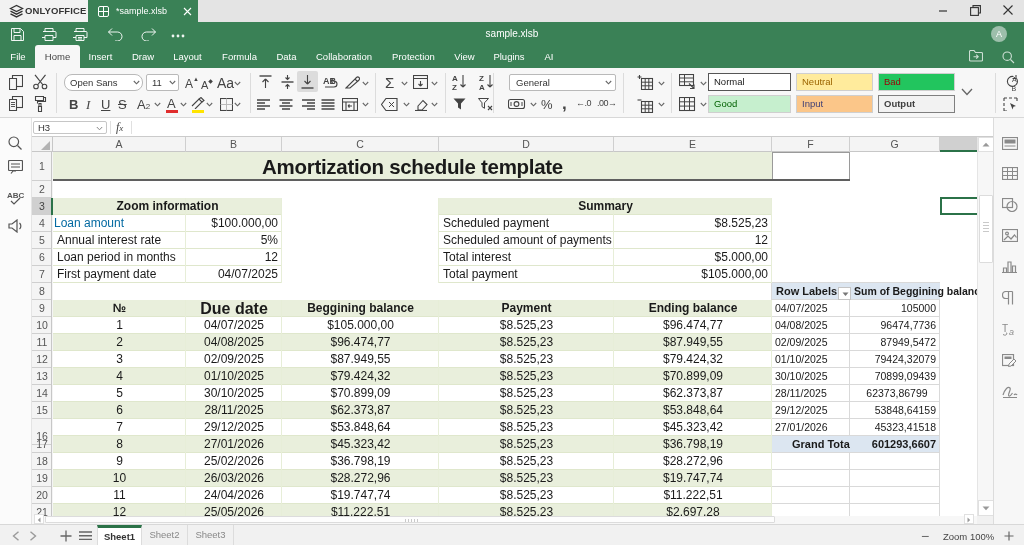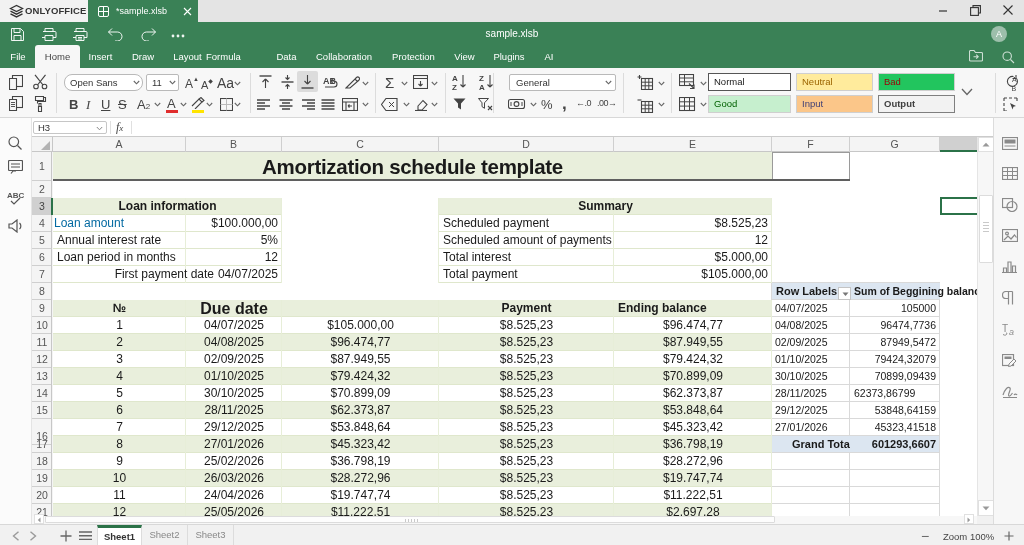--- a/index.html
+++ b/index.html
@@ -72,21 +72,21 @@
 <div class="abs" style="left:412px;top:6px;width:200px;text-align:center;font-size:10px;color:#fff">sample.xlsb</div>
 <div class="abs" style="left:991px;top:4px;width:16px;height:16px;border-radius:50%;background:#9dbfab;color:#fff;font-size:9px;text-align:center;line-height:16px">A</div>
 </div>
 <div class="abs" style="left:0;top:45px;width:1024px;height:23px;background:#3a8156">
 <div class="abs" style="left:35px;top:0;width:45px;height:23px;background:#f7f7f7;border-radius:3px 3px 0 0"></div>
 <div class="abs" style="left:35px;top:0;width:45px;height:23px;text-align:center;font-size:9.5px;color:#444;line-height:23px">Home</div>
 <div class="abs" style="left:-7px;top:0;width:50px;text-align:center;font-size:9.5px;color:#fff;line-height:23px;white-space:nowrap">File</div>
 <div class="abs" style="left:74px;top:0;width:53px;text-align:center;font-size:9.5px;color:#fff;line-height:23px;white-space:nowrap">Insert</div>
 <div class="abs" style="left:117px;top:0;width:52px;text-align:center;font-size:9.5px;color:#fff;line-height:23px;white-space:nowrap">Draw</div>
 <div class="abs" style="left:158px;top:0;width:59px;text-align:center;font-size:9.5px;color:#fff;line-height:23px;white-space:nowrap">Layout</div>
-<div class="abs" style="left:206px;top:0;width:67px;font-size:9.5px;color:#fff;line-height:23px;white-space:nowrap">Formula</div>
+<div class="abs" style="left:206px;top:0;width:67px;text-align:center;font-size:9.5px;color:#fff;line-height:23px;white-space:nowrap">Formula</div>
 <div class="abs" style="left:260px;top:0;width:53px;text-align:center;font-size:9.5px;color:#fff;line-height:23px;white-space:nowrap">Data</div>
 <div class="abs" style="left:301px;top:0;width:86px;text-align:center;font-size:9.5px;color:#fff;line-height:23px;white-space:nowrap">Collaboration</div>
 <div class="abs" style="left:377px;top:0;width:73px;text-align:center;font-size:9.5px;color:#fff;line-height:23px;white-space:nowrap">Protection</div>
 <div class="abs" style="left:439px;top:0;width:51px;text-align:center;font-size:9.5px;color:#fff;line-height:23px;white-space:nowrap">View</div>
 <div class="abs" style="left:478px;top:0;width:62px;text-align:center;font-size:9.5px;color:#fff;line-height:23px;white-space:nowrap">Plugins</div>
 <div class="abs" style="left:528px;top:0;width:42px;text-align:center;font-size:9.5px;color:#fff;line-height:23px;white-space:nowrap">AI</div>
 <svg class="abs" style="left:969px;top:5px" width="14" height="12" viewBox="0 0 14 12">
         <path d="M1.5 11 a1 1 0 0 1 -1 -1 V1.5 a1 1 0 0 1 1 -1 H5 l1.5 2 H12.5 a1 1 0 0 1 1 1 V10 a1 1 0 0 1 -1 1 z" style="fill:none;stroke:#fff;stroke-width:1.1;opacity:0.75"></path>
         <path d="M4.5 6.7 h4.5 m-1.8 -2 l2 2 -2 2" style="fill:none;stroke:#fff;stroke-width:1.1;opacity:0.75"></path>
       </svg>
@@ -517,42 +517,43 @@
 <div class="abs" style="left:740px;top:349px;width:168px;height:1px;background:#d9d9d9"></div>
 <div class="abs" style="left:740px;top:366px;width:168px;height:1px;background:#d9d9d9"></div>
 
 <div class="abs" style="left:817px;top:163px;width:1px;height:136px;background:#d9d9d9"></div>
 <div class="abs" style="left:817px;top:316px;width:1px;height:67px;background:#d9d9d9"></div>
 <div class="abs" style="left:907px;top:163px;width:1px;height:220px;background:#d9d9d9"></div>
 <div class="abs" style="left:739px;top:146px;width:1px;height:17px;background:#d9d9d9"></div>
 <div class="abs" style="left:740px;top:15px;width:78px;height:29px;border:1px solid #9a9a9a"></div>
 <div class="abs" style="left:21px;top:42px;width:797px;height:2px;background:#5f5f5f"></div>
 <div style="position:absolute;left:21px;top:15px;width:719px;height:29px;font-size:20.5px;color:#1a1a1a;line-height:29px;text-align:center;padding:0 4px 0 4px;white-space:nowrap;overflow:hidden;font-weight:bold;letter-spacing:-0.3px;">Amortization schedule template</div>
-<div style="position:absolute;left:21px;top:61px;width:229px;height:17px;font-size:12px;color:#1a1a1a;line-height:17px;text-align:center;padding:0 4px 0 4px;white-space:nowrap;overflow:hidden;font-weight:bold;">Loan information</div>
+<div style="position:absolute;left:21px;top:61px;width:229px;height:17px;font-size:12px;color:#1a1a1a;line-height:17px;text-align:center;padding:0 4px 0 4px;white-space:nowrap;overflow:hidden;font-weight:bold;">Zoom information</div>
 <div style="position:absolute;left:21px;top:78px;width:133px;height:17px;font-size:12px;color:#0369a1;line-height:17px;text-align:left;padding:0 4px 0 1px;white-space:nowrap;overflow:hidden;">Loan amount</div>
 <div style="position:absolute;left:154px;top:78px;width:96px;height:17px;font-size:12px;color:#1a1a1a;line-height:17px;text-align:right;padding:0 4px 0 4px;white-space:nowrap;overflow:hidden;">$100.000,00</div>
 <div style="position:absolute;left:21px;top:95px;width:133px;height:17px;font-size:12px;color:#1a1a1a;line-height:17px;text-align:left;padding:0 4px 0 4px;white-space:nowrap;overflow:hidden;">Annual interest rate</div>
 <div style="position:absolute;left:154px;top:95px;width:96px;height:17px;font-size:12px;color:#1a1a1a;line-height:17px;text-align:right;padding:0 4px 0 4px;white-space:nowrap;overflow:hidden;">5%</div>
 <div style="position:absolute;left:21px;top:112px;width:133px;height:17px;font-size:12px;color:#1a1a1a;line-height:17px;text-align:left;padding:0 4px 0 4px;white-space:nowrap;overflow:hidden;">Loan period in months</div>
 <div style="position:absolute;left:154px;top:112px;width:96px;height:17px;font-size:12px;color:#1a1a1a;line-height:17px;text-align:right;padding:0 4px 0 4px;white-space:nowrap;overflow:hidden;">12</div>
-<div style="position:absolute;left:21px;top:129px;width:133px;height:17px;font-size:12px;color:#1a1a1a;line-height:17px;text-align:right;padding:0 4px 0 4px;white-space:nowrap;overflow:hidden;margin-left:32px;">First payment date</div>
+<div style="position:absolute;left:21px;top:129px;width:133px;height:17px;font-size:12px;color:#1a1a1a;line-height:17px;text-align:left;padding:0 4px 0 4px;white-space:nowrap;overflow:hidden;">First payment date</div>
 <div style="position:absolute;left:154px;top:129px;width:96px;height:17px;font-size:12px;color:#1a1a1a;line-height:17px;text-align:right;padding:0 4px 0 4px;white-space:nowrap;overflow:hidden;">04/07/2025</div>
 <div style="position:absolute;left:407px;top:78px;width:175px;height:17px;font-size:12px;color:#1a1a1a;line-height:17px;text-align:left;padding:0 4px 0 4px;white-space:nowrap;overflow:hidden;">Scheduled payment</div>
 <div style="position:absolute;left:407px;top:61px;width:333px;height:17px;font-size:12px;color:#1a1a1a;line-height:17px;text-align:center;padding:0 4px 0 4px;white-space:nowrap;overflow:hidden;font-weight:bold;">Summary</div>
 <div style="position:absolute;left:582px;top:78px;width:158px;height:17px;font-size:12px;color:#1a1a1a;line-height:17px;text-align:right;padding:0 4px 0 4px;white-space:nowrap;overflow:hidden;">$8.525,23</div>
 <div style="position:absolute;left:407px;top:95px;width:175px;height:17px;font-size:12px;color:#1a1a1a;line-height:17px;text-align:left;padding:0 4px 0 4px;white-space:nowrap;overflow:hidden;">Scheduled amount of payments</div>
 <div style="position:absolute;left:582px;top:95px;width:158px;height:17px;font-size:12px;color:#1a1a1a;line-height:17px;text-align:right;padding:0 4px 0 4px;white-space:nowrap;overflow:hidden;">12</div>
 <div style="position:absolute;left:407px;top:112px;width:175px;height:17px;font-size:12px;color:#1a1a1a;line-height:17px;text-align:left;padding:0 4px 0 4px;white-space:nowrap;overflow:hidden;">Total interest</div>
 <div style="position:absolute;left:582px;top:112px;width:158px;height:17px;font-size:12px;color:#1a1a1a;line-height:17px;text-align:right;padding:0 4px 0 4px;white-space:nowrap;overflow:hidden;">$5.000,00</div>
 <div style="position:absolute;left:407px;top:129px;width:175px;height:17px;font-size:12px;color:#1a1a1a;line-height:17px;text-align:left;padding:0 4px 0 4px;white-space:nowrap;overflow:hidden;">Total payment</div>
 <div style="position:absolute;left:582px;top:129px;width:158px;height:17px;font-size:12px;color:#1a1a1a;line-height:17px;text-align:right;padding:0 4px 0 4px;white-space:nowrap;overflow:hidden;">$105.000,00</div>
 <div style="position:absolute;left:21px;top:163px;width:133px;height:17px;font-size:12px;color:#1a1a1a;line-height:17px;text-align:center;padding:0 4px 0 4px;white-space:nowrap;overflow:hidden;font-weight:bold;">№</div>
 <div style="position:absolute;left:154px;top:163px;width:96px;height:17px;font-size:16px;color:#1a1a1a;line-height:17px;text-align:center;padding:0 4px 0 4px;white-space:nowrap;overflow:hidden;font-weight:bold;">Due date</div>
+<div style="position:absolute;left:250px;top:163px;width:157px;height:17px;font-size:12px;color:#1a1a1a;line-height:17px;text-align:center;padding:0 4px 0 4px;white-space:nowrap;overflow:hidden;font-weight:bold;">Beggining balance</div>
 <div style="position:absolute;left:407px;top:163px;width:175px;height:17px;font-size:12px;color:#1a1a1a;line-height:17px;text-align:center;padding:0 4px 0 4px;white-space:nowrap;overflow:hidden;font-weight:bold;">Payment</div>
-<div style="position:absolute;left:582px;top:163px;width:158px;height:19px;font-size:12px;color:#1a1a1a;line-height:17px;padding:0 4px 0 4px;white-space:nowrap;overflow:hidden;font-weight:bold;">Ending balance</div>
+<div style="position:absolute;left:582px;top:163px;width:158px;height:19px;font-size:12px;color:#1a1a1a;line-height:17px;text-align:center;padding:0 4px 0 4px;white-space:nowrap;overflow:hidden;font-weight:bold;">Ending balance</div>
 <div style="position:absolute;left:21px;top:180px;width:133px;height:17px;font-size:12px;color:#1a1a1a;line-height:17px;text-align:center;padding:0 4px 0 4px;white-space:nowrap;overflow:hidden;">1</div>
 <div style="position:absolute;left:154px;top:180px;width:96px;height:17px;font-size:12px;color:#1a1a1a;line-height:17px;text-align:center;padding:0 4px 0 4px;white-space:nowrap;overflow:hidden;">04/07/2025</div>
 <div style="position:absolute;left:250px;top:180px;width:157px;height:17px;font-size:12px;color:#1a1a1a;line-height:17px;text-align:center;padding:0 4px 0 4px;white-space:nowrap;overflow:hidden;">$105.000,00</div>
 <div style="position:absolute;left:407px;top:180px;width:175px;height:17px;font-size:12px;color:#1a1a1a;line-height:17px;text-align:center;padding:0 4px 0 4px;white-space:nowrap;overflow:hidden;">$8.525,23</div>
 <div style="position:absolute;left:582px;top:180px;width:158px;height:17px;font-size:12px;color:#1a1a1a;line-height:17px;text-align:center;padding:0 4px 0 4px;white-space:nowrap;overflow:hidden;">$96.474,77</div>
 <div style="position:absolute;left:21px;top:197px;width:133px;height:17px;font-size:12px;color:#1a1a1a;line-height:17px;text-align:center;padding:0 4px 0 4px;white-space:nowrap;overflow:hidden;">2</div>
 <div style="position:absolute;left:154px;top:197px;width:96px;height:17px;font-size:12px;color:#1a1a1a;line-height:17px;text-align:center;padding:0 4px 0 4px;white-space:nowrap;overflow:hidden;">04/08/2025</div>
 <div style="position:absolute;left:250px;top:197px;width:157px;height:17px;font-size:12px;color:#1a1a1a;line-height:17px;text-align:center;padding:0 4px 0 4px;white-space:nowrap;overflow:hidden;">$96.474,77</div>
 <div style="position:absolute;left:407px;top:197px;width:175px;height:17px;font-size:12px;color:#1a1a1a;line-height:17px;text-align:center;padding:0 4px 0 4px;white-space:nowrap;overflow:hidden;">$8.525,23</div>
 <div style="position:absolute;left:582px;top:197px;width:158px;height:17px;font-size:12px;color:#1a1a1a;line-height:17px;text-align:center;padding:0 4px 0 4px;white-space:nowrap;overflow:hidden;">$87.949,55</div>
@@ -616,21 +617,21 @@
 <div style="position:absolute;left:818px;top:163px;width:90px;height:17px;font-size:10.5px;color:#1a1a1a;line-height:17px;text-align:right;padding:0 4px 0 4px;white-space:nowrap;overflow:hidden;">105000</div>
 <div style="position:absolute;left:740px;top:180px;width:78px;height:17px;font-size:10.5px;color:#1a1a1a;line-height:17px;text-align:left;padding:0 4px 0 3px;white-space:nowrap;overflow:hidden;">04/08/2025</div>
 <div style="position:absolute;left:818px;top:180px;width:90px;height:17px;font-size:10.5px;color:#1a1a1a;line-height:17px;text-align:right;padding:0 4px 0 4px;white-space:nowrap;overflow:hidden;">96474,7736</div>
 <div style="position:absolute;left:740px;top:197px;width:78px;height:17px;font-size:10.5px;color:#1a1a1a;line-height:17px;text-align:left;padding:0 4px 0 3px;white-space:nowrap;overflow:hidden;">02/09/2025</div>
 <div style="position:absolute;left:818px;top:197px;width:90px;height:17px;font-size:10.5px;color:#1a1a1a;line-height:17px;text-align:right;padding:0 4px 0 4px;white-space:nowrap;overflow:hidden;">87949,5472</div>
 <div style="position:absolute;left:740px;top:214px;width:78px;height:17px;font-size:10.5px;color:#1a1a1a;line-height:17px;text-align:left;padding:0 4px 0 3px;white-space:nowrap;overflow:hidden;">01/10/2025</div>
 <div style="position:absolute;left:818px;top:214px;width:90px;height:17px;font-size:10.5px;color:#1a1a1a;line-height:17px;text-align:right;padding:0 4px 0 4px;white-space:nowrap;overflow:hidden;">79424,32079</div>
 <div style="position:absolute;left:740px;top:231px;width:78px;height:17px;font-size:10.5px;color:#1a1a1a;line-height:17px;text-align:left;padding:0 4px 0 3px;white-space:nowrap;overflow:hidden;">30/10/2025</div>
 <div style="position:absolute;left:818px;top:231px;width:90px;height:17px;font-size:10.5px;color:#1a1a1a;line-height:17px;text-align:right;padding:0 4px 0 4px;white-space:nowrap;overflow:hidden;">70899,09439</div>
 <div style="position:absolute;left:740px;top:248px;width:78px;height:17px;font-size:10.5px;color:#1a1a1a;line-height:17px;text-align:left;padding:0 4px 0 3px;white-space:nowrap;overflow:hidden;">28/11/2025</div>
-<div style="position:absolute;left:818px;top:248px;width:90px;height:17px;font-size:10.5px;color:#1a1a1a;line-height:17px;text-align:left;padding:0 0 0 4px;white-space:nowrap;overflow:hidden;">62373,86799</div>
+<div style="position:absolute;left:818px;top:248px;width:90px;height:17px;font-size:10.5px;color:#1a1a1a;line-height:17px;text-align:center;padding:0 0 0 4px;white-space:nowrap;overflow:hidden;">62373,86799</div>
 <div style="position:absolute;left:740px;top:265px;width:78px;height:17px;font-size:10.5px;color:#1a1a1a;line-height:17px;text-align:left;padding:0 4px 0 3px;white-space:nowrap;overflow:hidden;">29/12/2025</div>
 <div style="position:absolute;left:818px;top:265px;width:90px;height:17px;font-size:10.5px;color:#1a1a1a;line-height:17px;text-align:right;padding:0 4px 0 4px;white-space:nowrap;overflow:hidden;">53848,64159</div>
 <div style="position:absolute;left:740px;top:282px;width:78px;height:17px;font-size:10.5px;color:#1a1a1a;line-height:17px;text-align:left;padding:0 4px 0 3px;white-space:nowrap;overflow:hidden;">27/01/2026</div>
 <div style="position:absolute;left:818px;top:282px;width:90px;height:17px;font-size:10.5px;color:#1a1a1a;line-height:17px;text-align:right;padding:0 4px 0 4px;white-space:nowrap;overflow:hidden;">45323,41518</div>
 <div style="position:absolute;left:740px;top:299px;width:78px;height:17px;font-size:11px;color:#1a1a1a;line-height:17px;text-align:right;padding:0 4px 0 20px;white-space:nowrap;overflow:hidden;font-weight:bold;">Grand Total</div>
 <div style="position:absolute;left:818px;top:299px;width:90px;height:17px;font-size:11px;color:#1a1a1a;line-height:17px;text-align:right;padding:0 4px 0 4px;white-space:nowrap;overflow:hidden;font-weight:bold;">601293,6607</div>
 <div class="abs" style="left:908px;top:60px;width:44px;height:18px;border:2px solid #2b7248"></div>
 </div>
 <div class="abs" style="left:977px;top:137px;width:16px;height:379px;background:#f7f7f7;border-left:1px solid #e5e5e5">
 <div class="abs" style="left:0px;top:0;width:16px;height:15px;background:#fff;border:1px solid #e0e0e0"></div>

